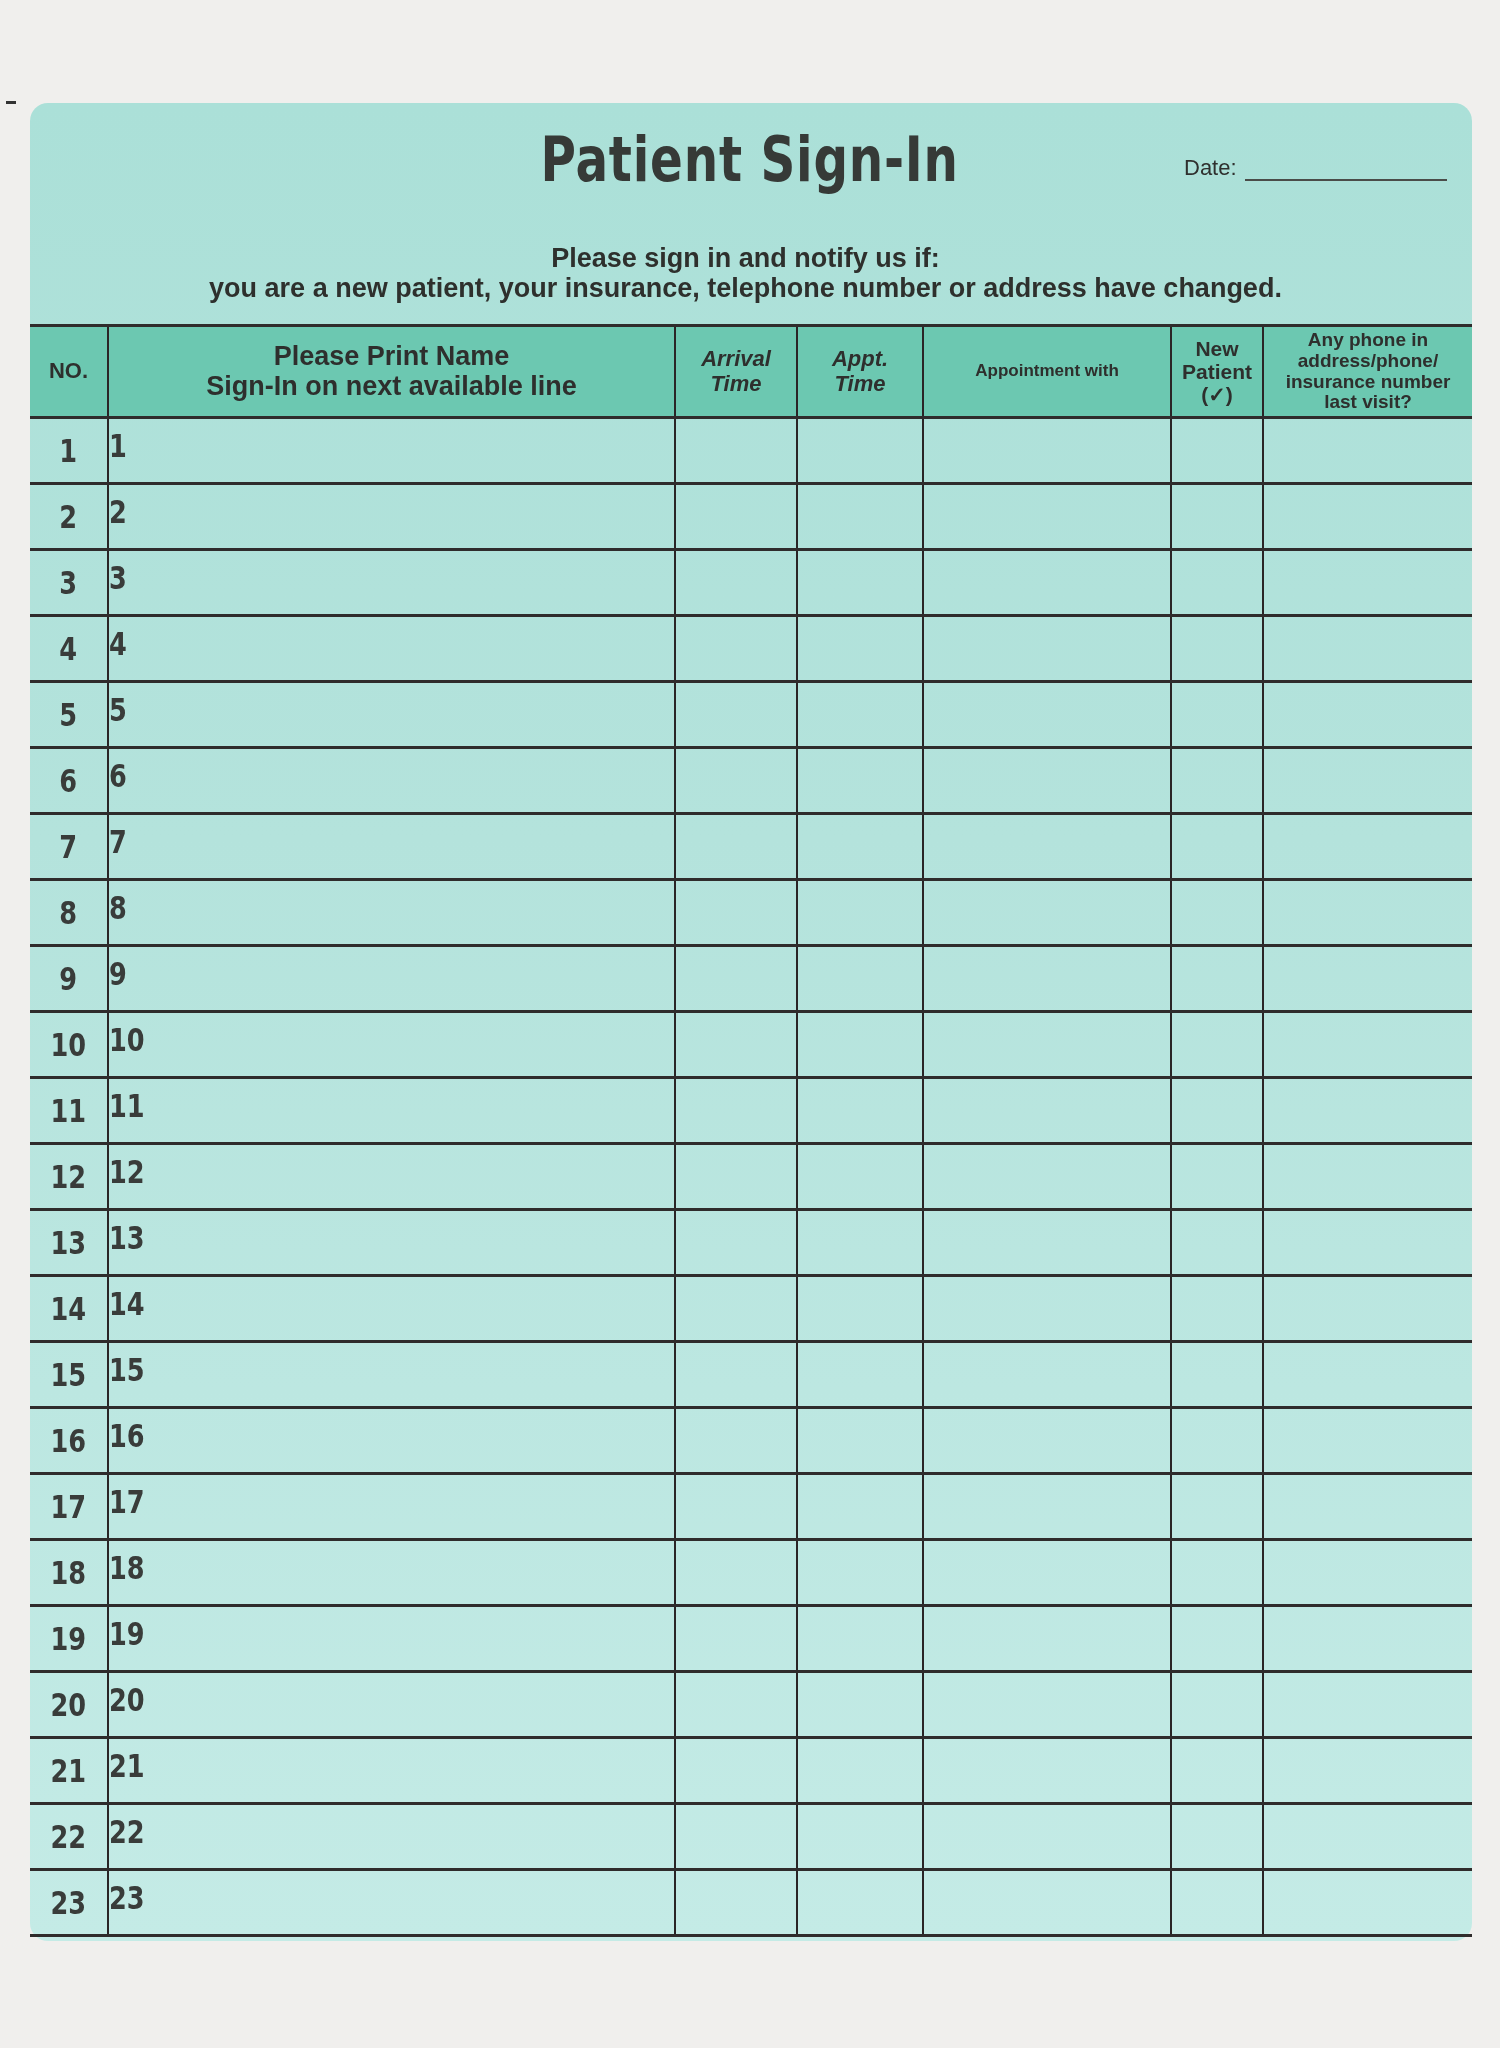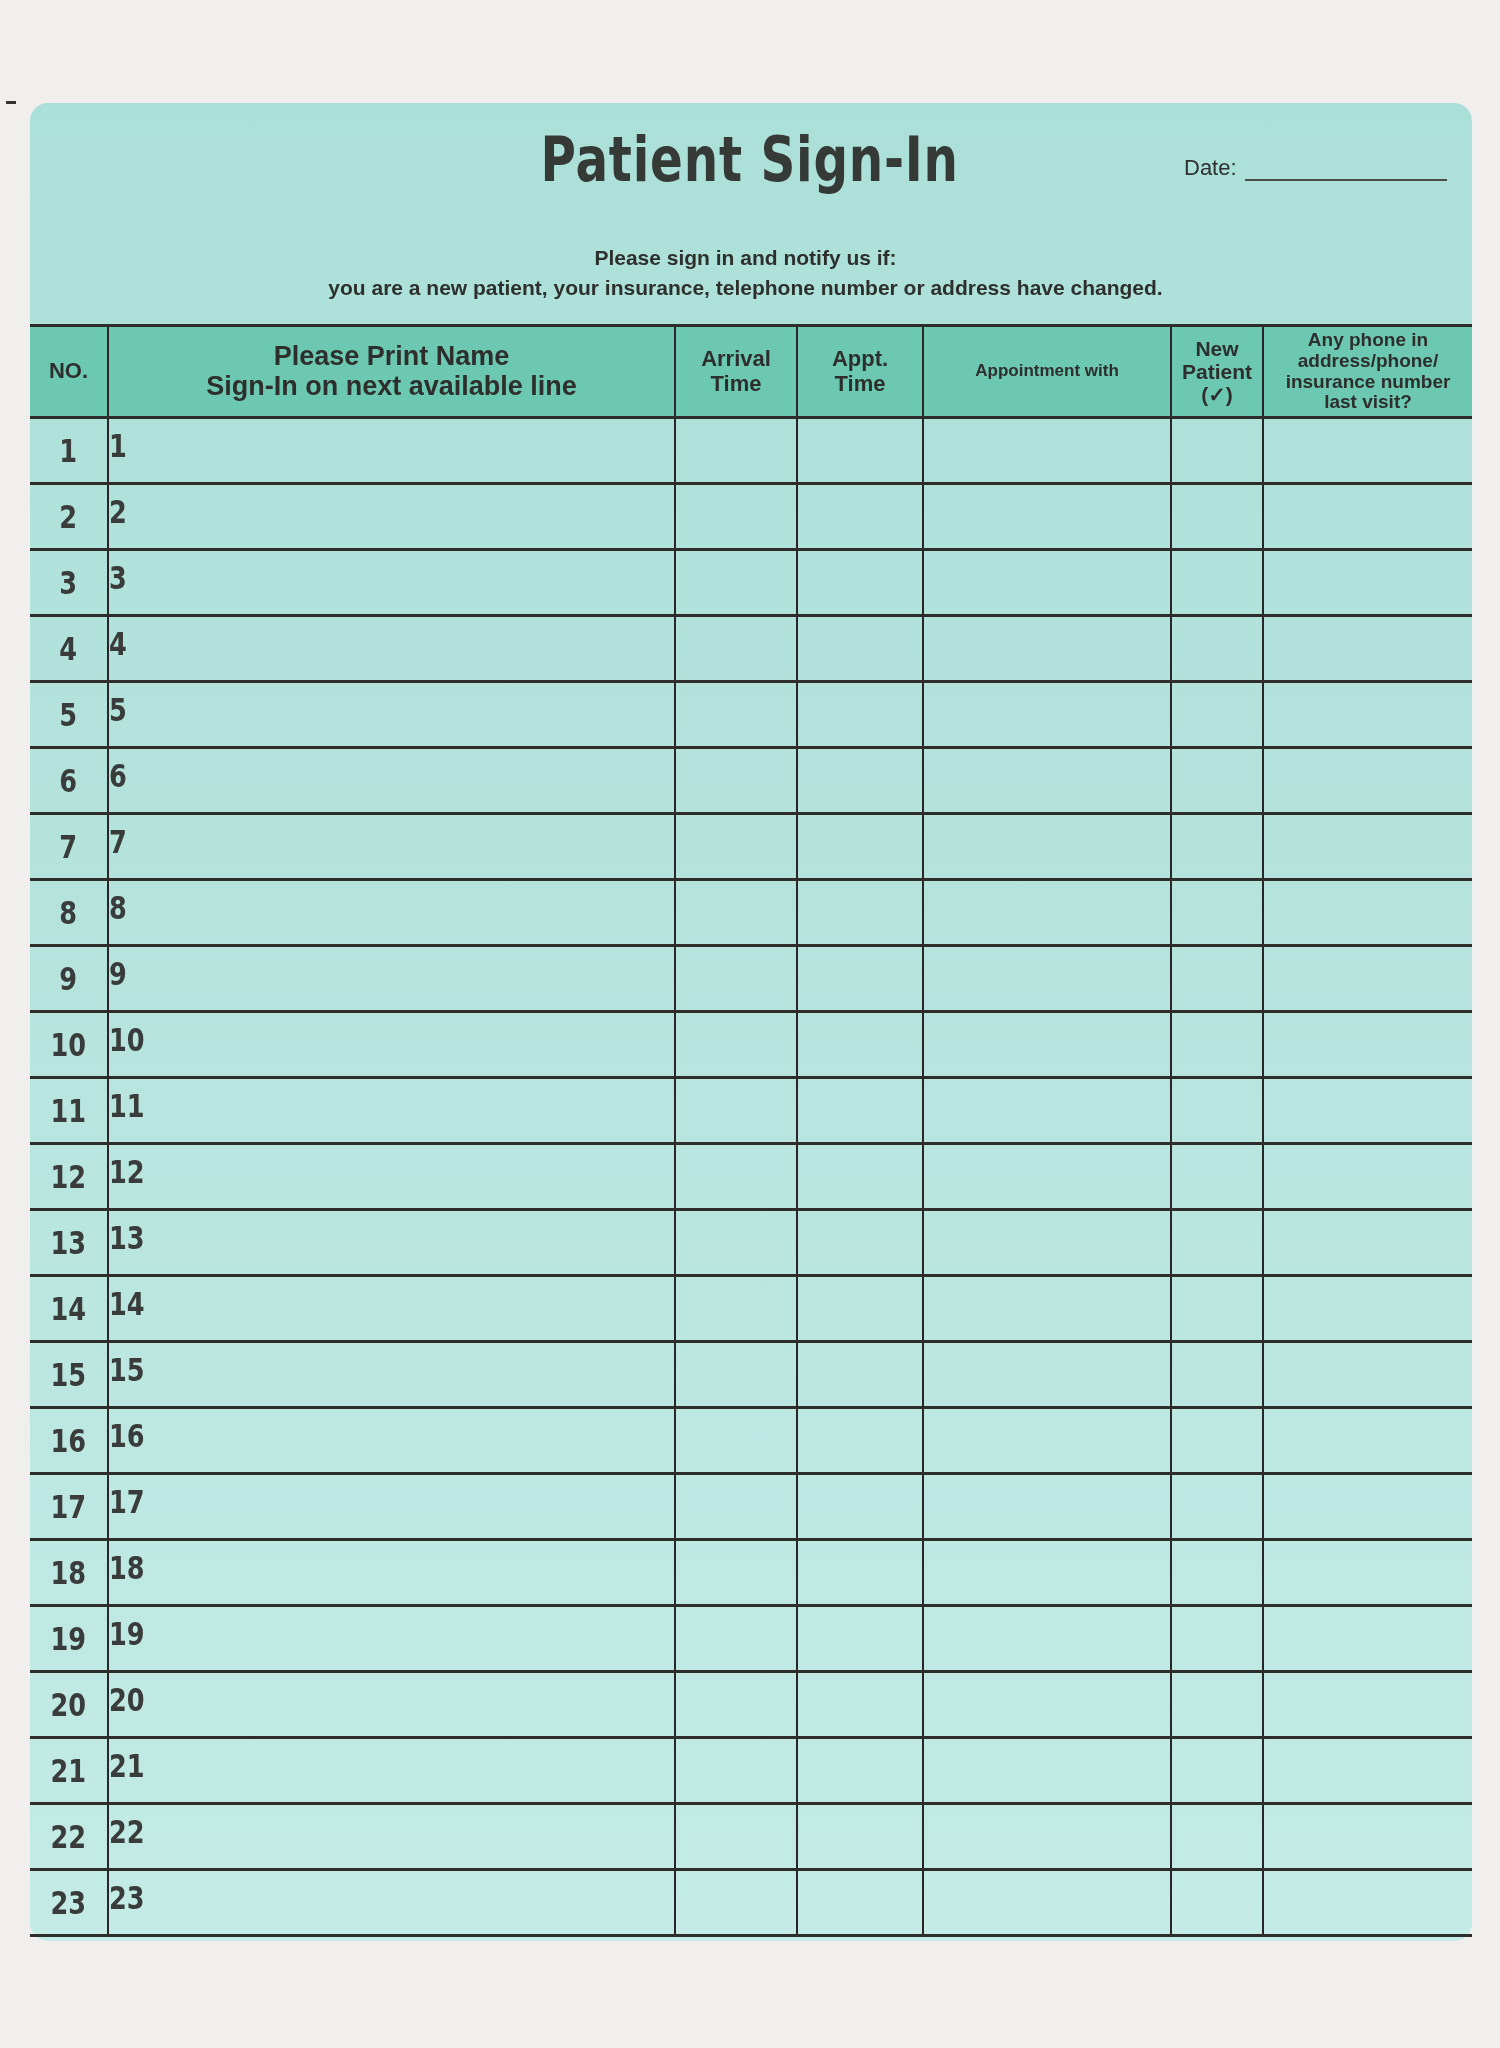--- a/index.html
+++ b/index.html
@@ -37,21 +37,21 @@
     position: absolute; left: 1154px; top: 52px;
     font-size: 22px; color: #2f302e;
     display: flex; align-items: flex-end;
   }
   .date-line {
     display: inline-block; width: 202px; height: 22px;
     border-bottom: 2px solid #4a4c49; margin-left: 8px;
   }
   .instr {
     position: absolute; left: 0; right: 11px; top: 140px;
-    text-align: center; font-weight: bold; font-size: 21px; line-height: 30px;
+    text-align: center; font-weight: bold; font-size: 27px; line-height: 30px;
     color: #2e302d;
   }
   table.grid {
     position: absolute; left: 0; top: 221px;
     width: 1442px;
     border-collapse: collapse;
     table-layout: fixed;
   }
   table.grid th, table.grid td {
     border-left: 2px solid #2a2526;
@@ -66,21 +66,21 @@
     height: 89px;
     font-weight: bold;
     color: #2e2f2d;
     text-align: center;
     vertical-align: middle;
     border-bottom: 3px solid #2f2c2c;
     line-height: 1.1;
   }
   th.h-no { font-size: 22px; }
   th.h-name { font-size: 27px; line-height: 34px; }
-  th.h-arr, th.h-appt { font-size: 22px; line-height: 29px; }
+  th.h-arr, th.h-appt { font-size: 22px; line-height: 29px; font-style: italic; }
   th.h-with { font-size: 17px; }
   th.h-new { font-size: 21px; line-height: 24px; }
   th.h-chg { font-size: 19px; line-height: 19px; }
   table.grid td {
     height: 63px;
     border-bottom: 3px solid #2f2c2c;
     vertical-align: middle;
   }
   .num {
     font-family: "DejaVu Sans", sans-serif;

